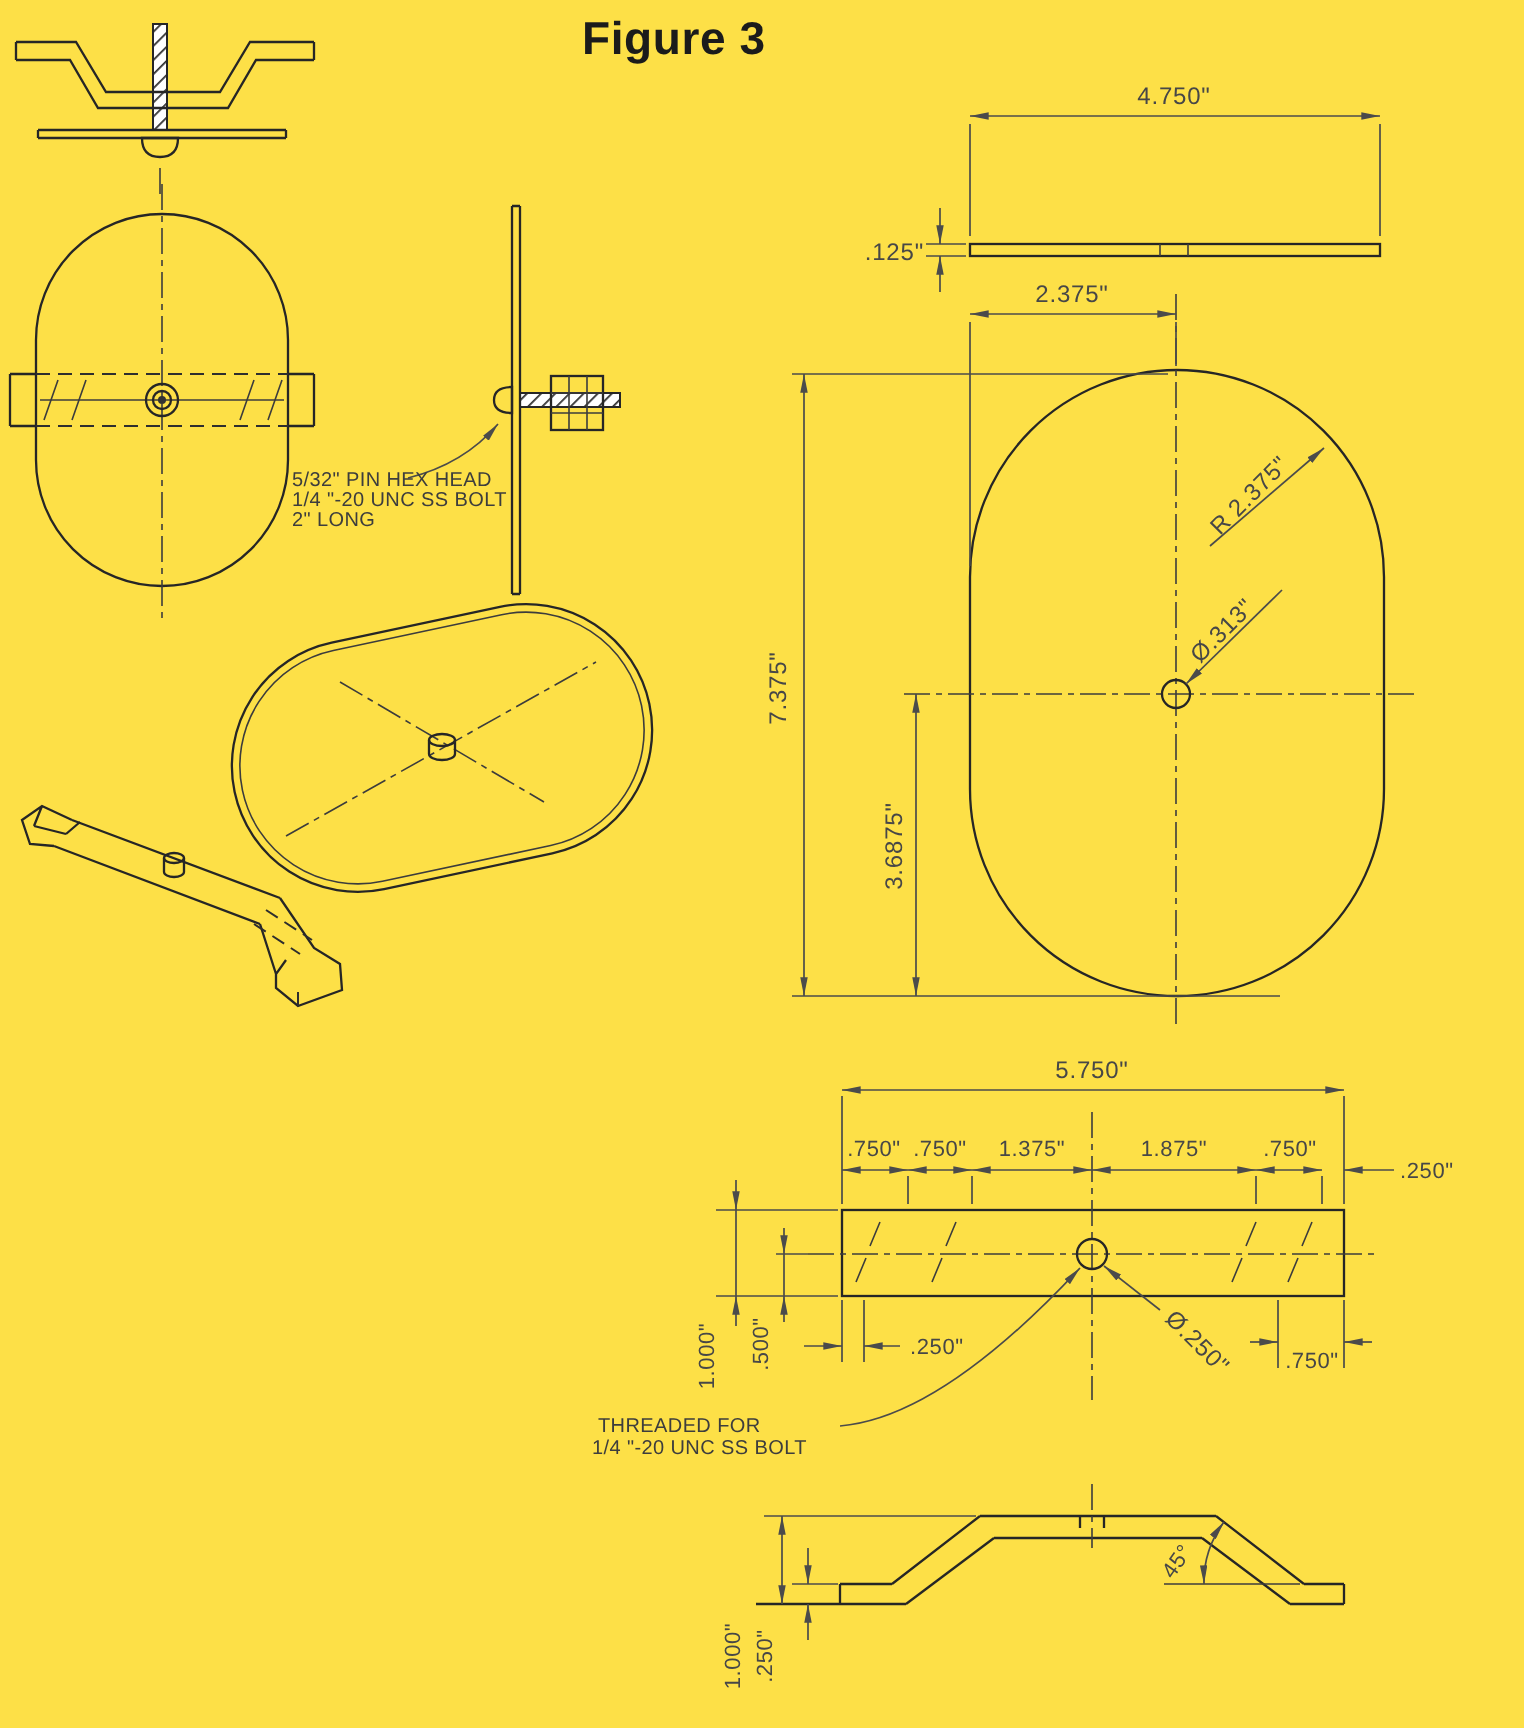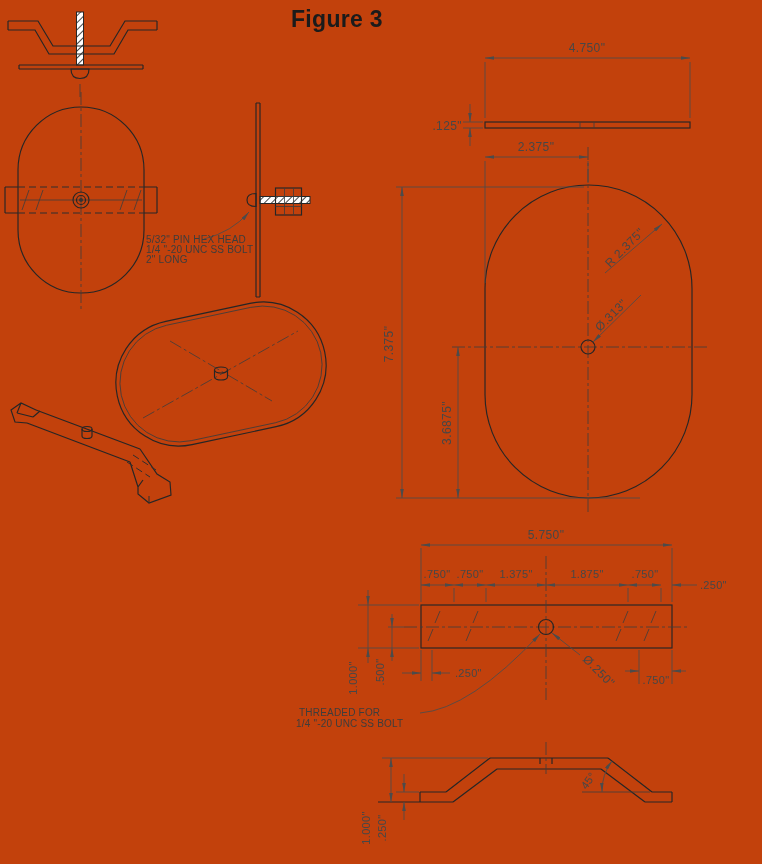--- a/index.html
+++ b/index.html
@@ -1,17 +1,17 @@
 <!DOCTYPE html>
 <html><head>
 <meta charset="utf-8">
 <style>
   html,body{margin:0;padding:0;background:#ffffff;}
   body{width:762px;height:864px;overflow:hidden;}
-  .page{position:relative;width:762px;height:864px;background:#c2410c;}
+  .page{position:relative;width:762px;height:864px;background:#fde047;}
   svg{display:block;}
   .obj{stroke:#262626;stroke-width:1.15;fill:none;stroke-linejoin:miter;stroke-linecap:butt;}
   .thin{stroke:#3c3c3c;stroke-width:.8;fill:none;}
   .dim{stroke:#4b4b4b;stroke-width:.85;fill:none;}
   .cl{stroke:#3c3c3c;stroke-width:.8;fill:none;stroke-dasharray:13 3 3 3;}
   .hid{stroke:#2e2e2e;stroke-width:1;fill:none;stroke-dasharray:7 4;}
   .dtext{font-family:"Liberation Sans",sans-serif;font-size:12px;fill:#474747;letter-spacing:.4px;}
   .stext{font-family:"Liberation Sans",sans-serif;font-size:11px;fill:#474747;letter-spacing:.3px;}
   .ntext{font-family:"Liberation Sans",sans-serif;font-size:10px;fill:#3d3d3d;letter-spacing:.2px;}
   .title{font-family:"Liberation Sans",sans-serif;font-size:23px;font-weight:bold;fill:#1b1b1b;letter-spacing:.3px;}

